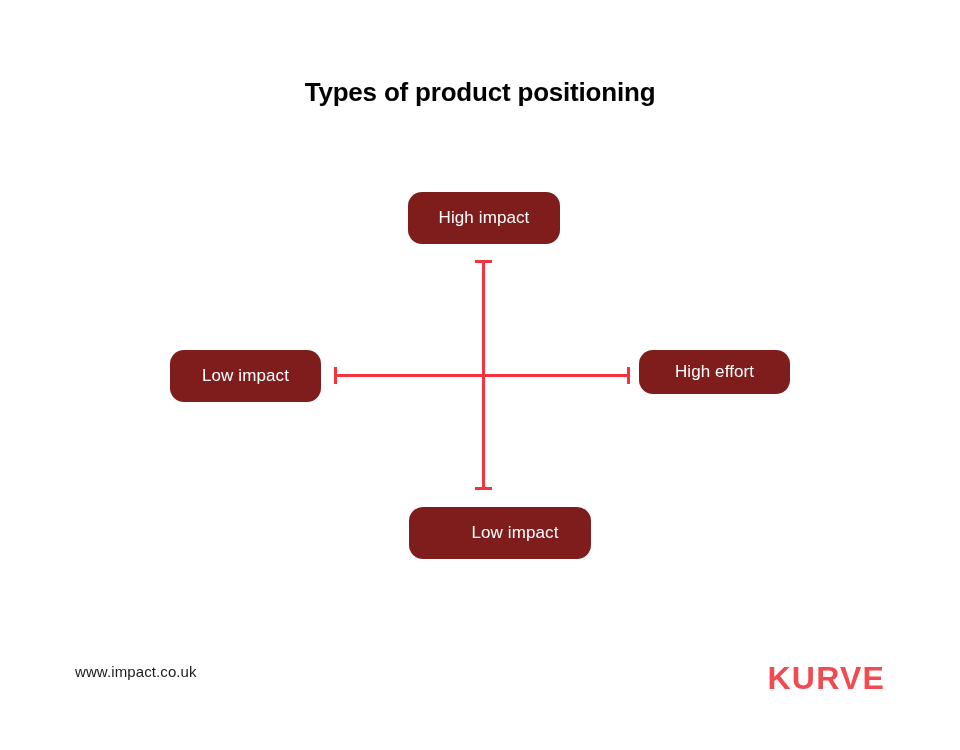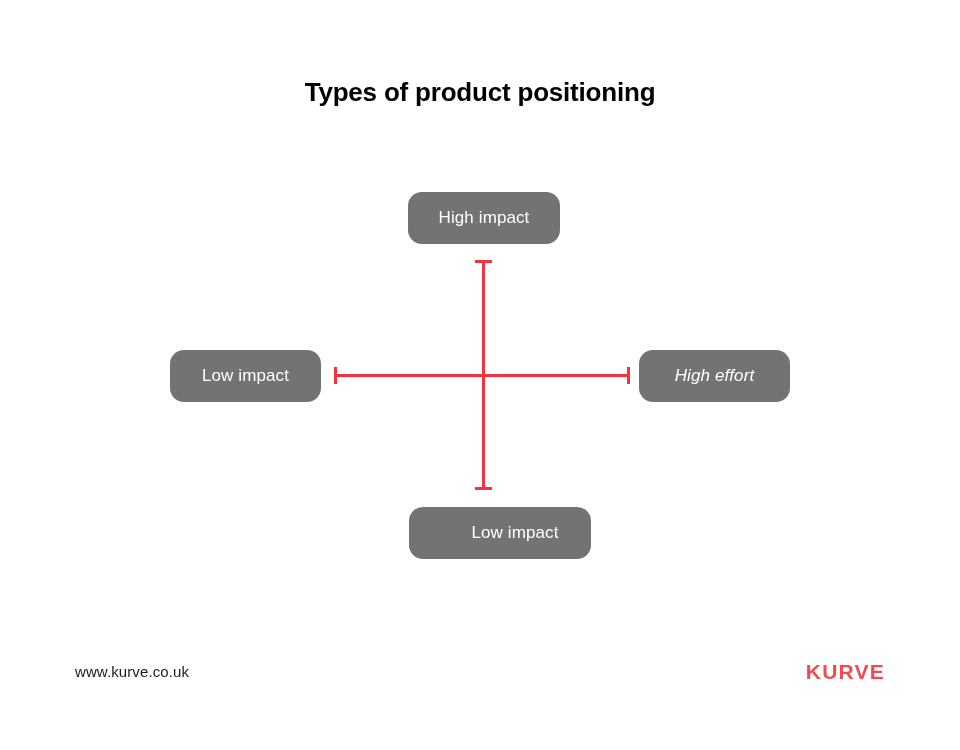--- a/index.html
+++ b/index.html
@@ -85,21 +85,21 @@
   #cap-right {
     left: 627px;
     top: 367px;
     width: 3px;
     height: 17px;
   }
 
   
   .node-box {
     position: absolute;
-    background: #737373;
+    background: #7f1d1d;
     border-radius: 14px;
     display: flex;
     align-items: center;
     justify-content: center;
     color: #ffffff;
     font-size: 17px;
     font-weight: normal;
     letter-spacing: 0.1px;
   }
   #node-high-impact {
@@ -111,22 +111,21 @@
   #node-low-effort {
     left: 170px;
     top: 350px;
     width: 151px;
     height: 52px;
   }
   #node-high-effort {
     left: 639px;
     top: 350px;
     width: 151px;
-    height: 52px;
-    font-style: italic;
+    height: 44px;
   }
   #node-low-impact {
     left: 409px;
     top: 507px;
     width: 152px;
     height: 52px;
     padding-left: 30px;
   }
 
   
@@ -135,21 +134,21 @@
     left: 75px;
     top: 663px;
     font-size: 15px;
     color: #1b1b1b;
     letter-spacing: 0.1px;
   }
   #brand-logo {
     position: absolute;
     right: 75px;
     top: 660px;
-    font-size: 21px;
+    font-size: 32px;
     font-weight: bold;
     color: #f04b52;
     letter-spacing: 1.2px;
   }
 </style>
 </head>
 <body>
 
 <div id="slide">
 
@@ -176,17 +175,17 @@
     <div class="node-box" id="node-high-effort">
       <span>High effort</span>
     </div>
 
     <div class="node-box" id="node-low-impact">
       <span>Low impact</span>
     </div>
 
   </div>
 
-  <div id="footer-url">www.kurve.co.uk</div>
+  <div id="footer-url">www.impact.co.uk</div>
 
   <div id="brand-logo">KURVE</div>
 
 </div>
 
 </body></html>

